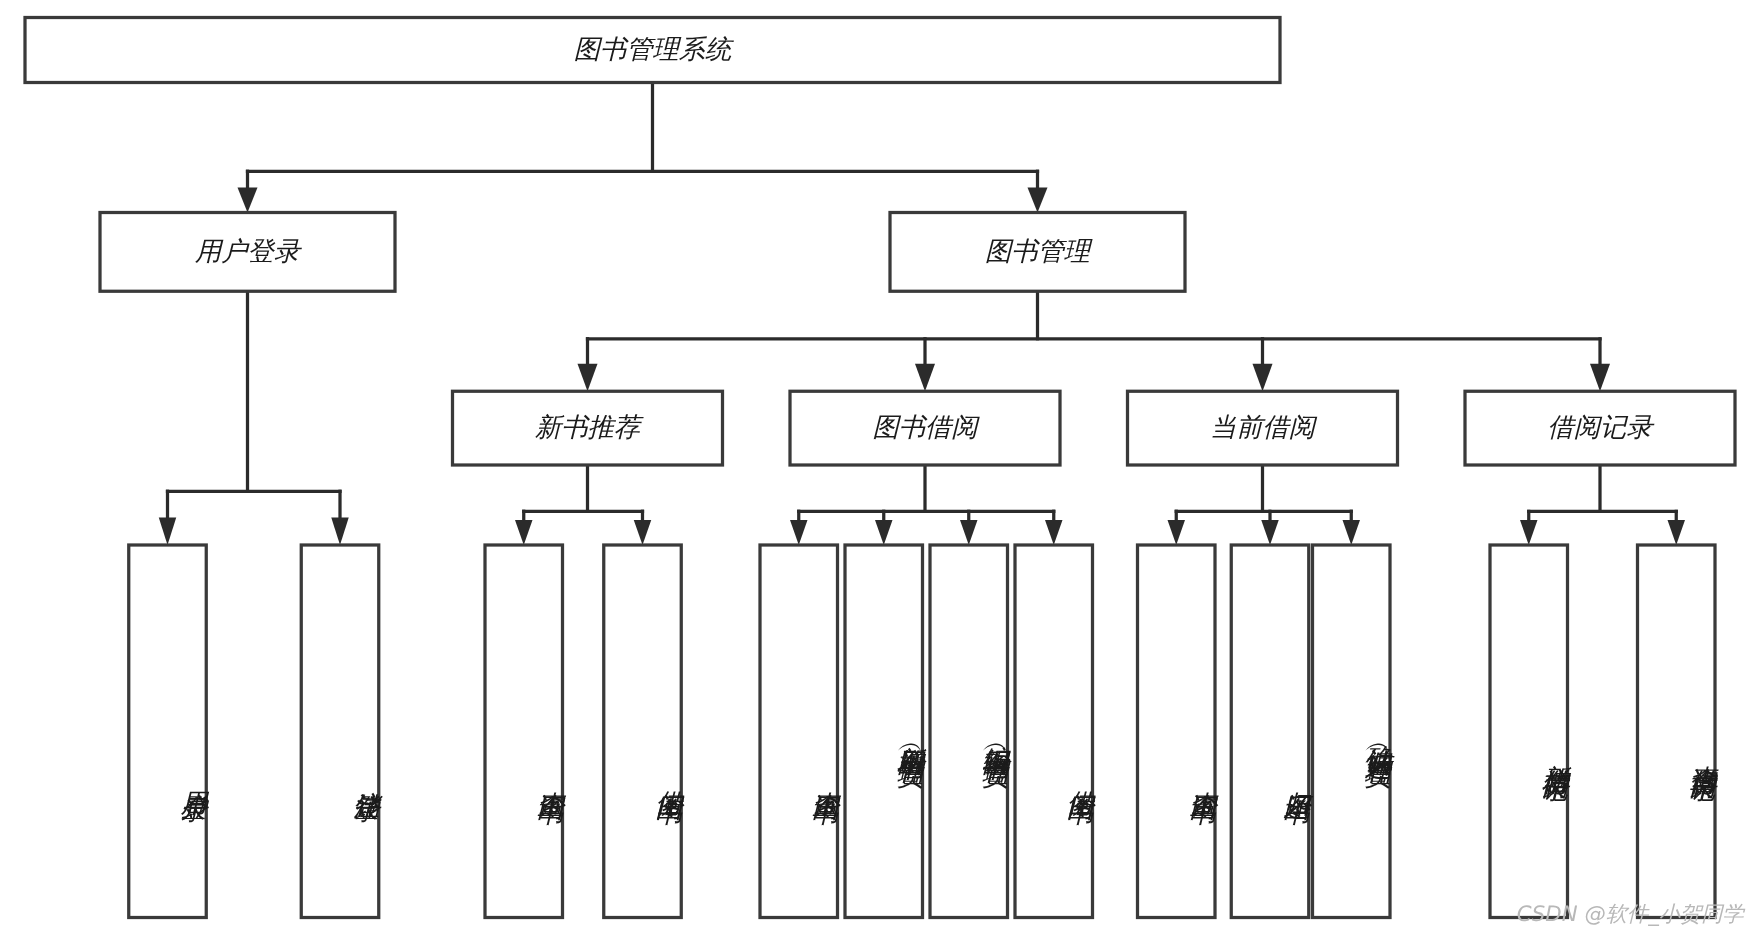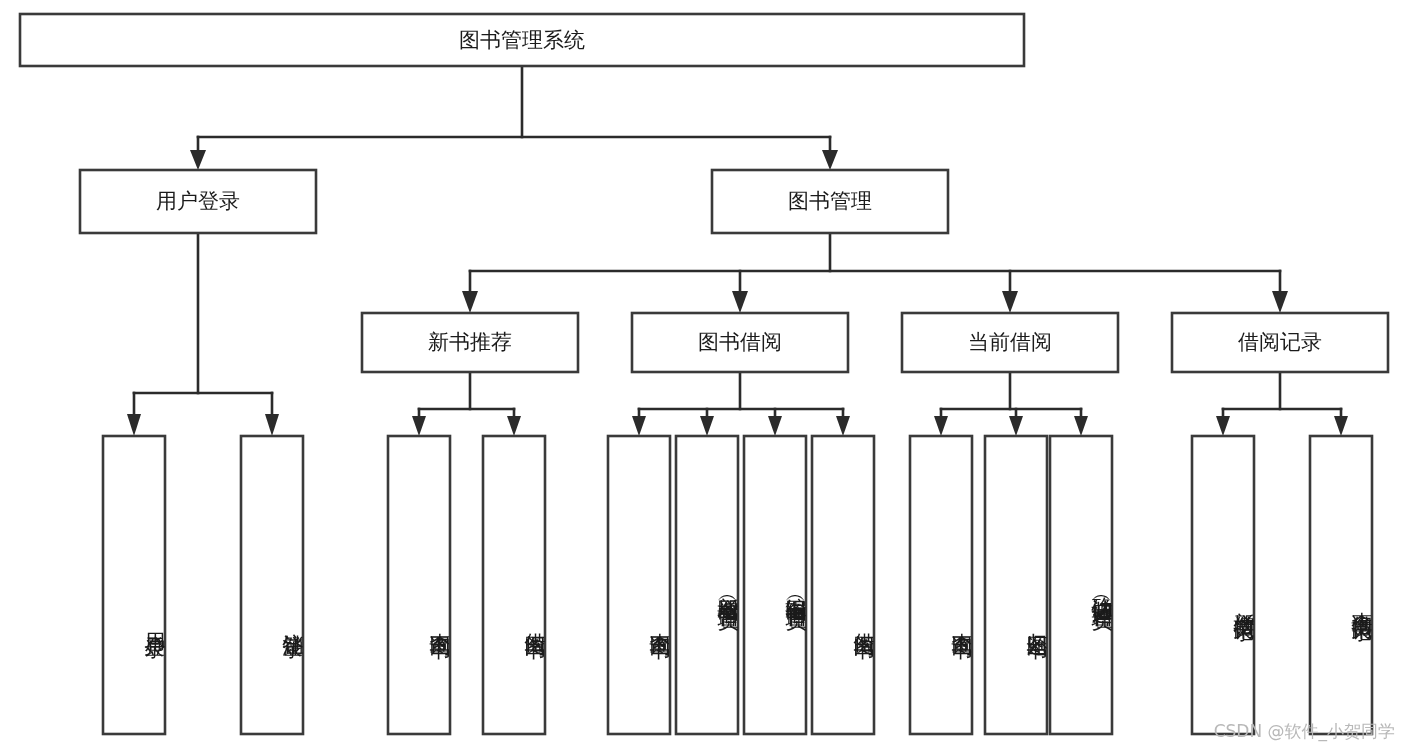--- a/index.html
+++ b/index.html
@@ -9,20 +9,21 @@
   }
   body {
     font-family: "DejaVu Sans", "Liberation Sans", sans-serif;
   }
   #diagram-root {
     position: relative;
     width: 1405px;
     height: 747px;
     background: #ffffff;
     overflow: hidden;
+    font-style: italic;
   }
   svg.diagram-canvas {
     position: absolute;
     left: 0;
     top: 0;
     width: 1405px;
     height: 747px;
   }
   .node-rect {
     fill: #ffffff;

